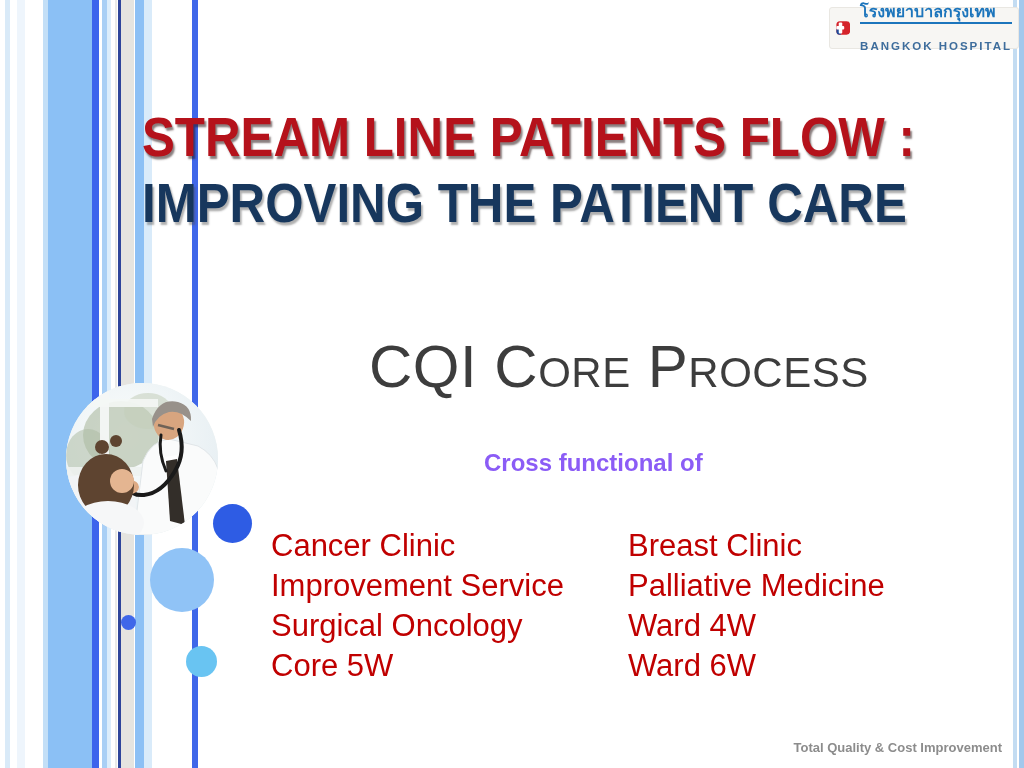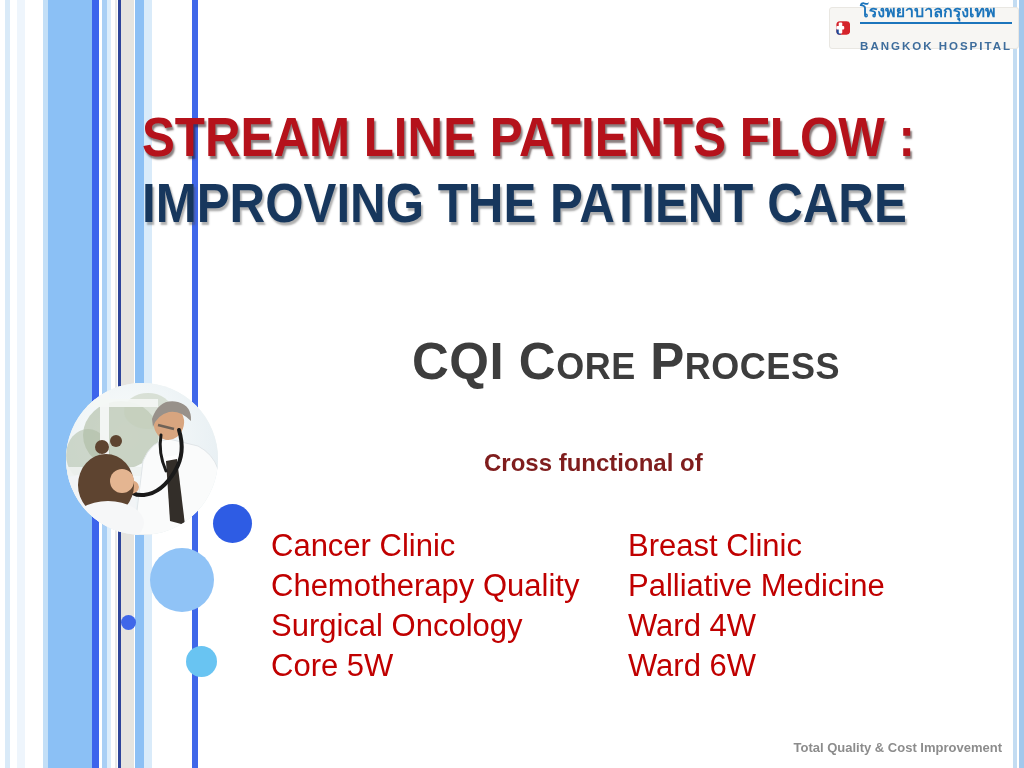--- a/index.html
+++ b/index.html
@@ -60,26 +60,26 @@
     position:absolute; left:142px; top:104px;
     font-size:56px; font-weight:bold; line-height:66px;
     transform:scaleX(0.88); transform-origin:left top; white-space:nowrap;
   }
   .title-line1 { color:#B5121B; text-shadow:2px 3px 2px rgba(40,20,20,0.55); }
   .title-line2 { color:#17375D; text-shadow:2px 3px 2px rgba(80,80,80,0.45); }
 
   
   .cqi-heading {
     position:absolute; left:369px; top:332px;
-    font-size:51px; font-weight:bold; font-variant:small-caps;
-    color:#3D3D3D; letter-spacing:0.5px; white-space:nowrap;margin-left:43px;
+    font-size:60px; font-weight:normal; font-variant:small-caps;
+    color:#3D3D3D; letter-spacing:0.5px; white-space:nowrap;
   }
   .cross-heading {
     position:absolute; left:484px; top:449px;
-    font-size:24px; font-weight:bold; color:#7f1d1d; white-space:nowrap;
+    font-size:24px; font-weight:bold; color:#8b5cf6; white-space:nowrap;
   }
 
   
   .clinics {
     position:absolute; left:271px; top:526px;
     display:grid; grid-template-columns:357px auto;
     font-size:31px; color:#C00000;
   }
   .clinics span { line-height:40px; white-space:nowrap; }
 
@@ -177,21 +177,21 @@
     <div class="title-line1">STREAM LINE PATIENTS FLOW :</div>
     <div class="title-line2">IMPROVING THE PATIENT CARE</div>
   </div>
 
   <div class="cqi-heading">CQI Core Process</div>
   <div class="cross-heading">Cross functional of</div>
 
   <div class="clinics">
     <span>Cancer Clinic</span>
     <span>Breast Clinic</span>
-    <span>Chemotherapy Quality</span>
+    <span>Improvement Service</span>
     <span>Palliative Medicine</span>
     <span>Surgical Oncology</span>
     <span>Ward 4W</span>
     <span>Core 5W</span>
     <span>Ward 6W</span>
   </div>
 
   <div class="footer">Total Quality &amp; Cost Improvement</div>
 
 </div>

